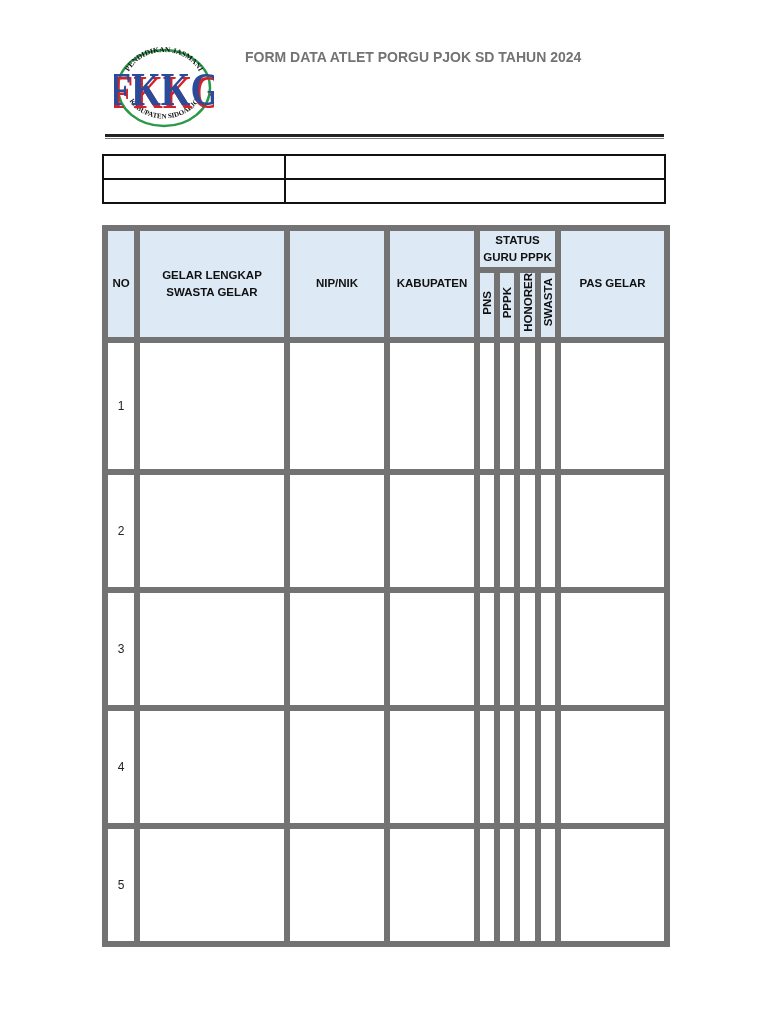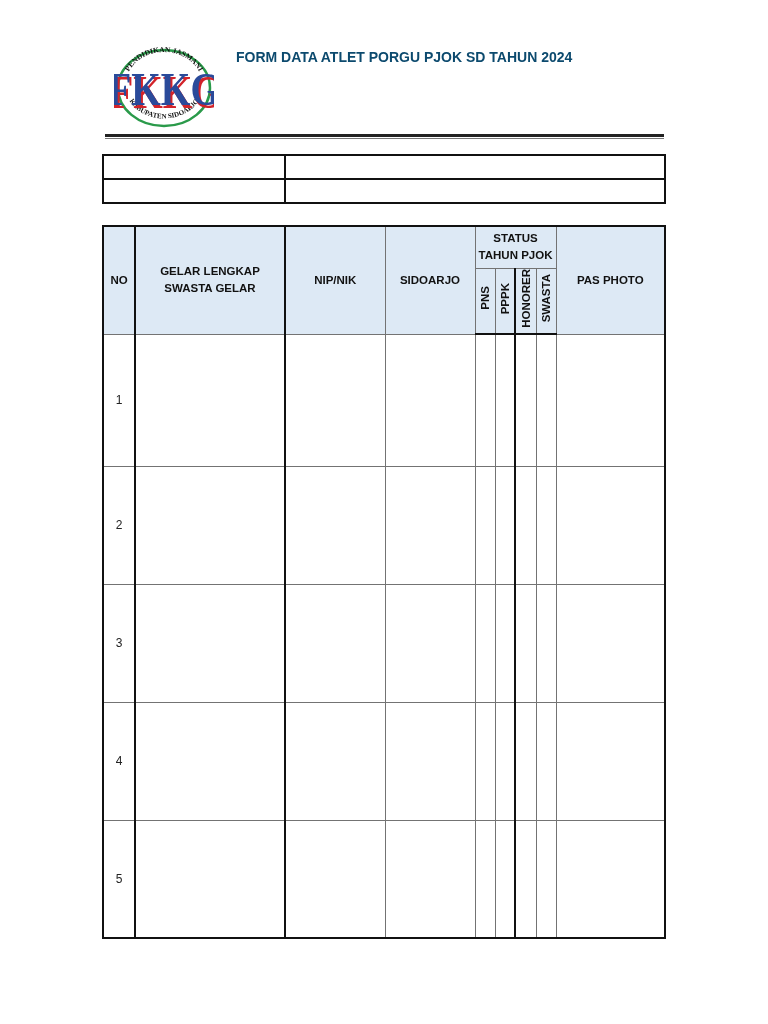--- a/index.html
+++ b/index.html
@@ -2,32 +2,32 @@
 <html><head>
 <meta charset="utf-8">
 <style>
   html, body { margin: 0; padding: 0; }
   body {
     width: 768px; height: 1024px; background: #ffffff; position: relative; overflow: hidden;
     font-family: "Liberation Sans", "DejaVu Sans", sans-serif; color: #111;
   }
   .logo { position: absolute; left: 114px; top: 44px; width: 100px; height: 86px; }
   .title {
-    position: absolute; left: 236px; top: 49px; font-size: 14px; font-weight: bold;
-    letter-spacing: 0px; white-space: nowrap; color: #0c4a6e;
+    position: absolute; left: 245px; top: 49px; font-size: 14px; font-weight: bold;
+    letter-spacing: 0px; white-space: nowrap; color: #737373;
   }
   .rule1 { position: absolute; left: 105px; top: 134px; width: 559px; height: 3px; background: #222; }
   .rule2 { position: absolute; left: 105px; top: 138px; width: 559px; height: 1px; background: #777; }
 
   table { border-collapse: collapse; position: absolute; table-layout: fixed; }
   .info-table { left: 102px; top: 154px; width: 562px; }
   .info-table td { border: 2px solid #111; height: 22px; padding: 0; }
 
   .main-table { left: 102px; top: 225px; width: 562px; }
-  .main-table th, .main-table td { border: 1px solid #737373; padding: 0; text-align: center; vertical-align: middle; }
+  .main-table th, .main-table td { border: 6px solid #737373; padding: 0; text-align: center; vertical-align: middle; }
   .main-table th { background: #dde9f5; font-size: 11.5px; font-weight: bold; color: #111; line-height: 17px; }
   .main-table td { font-size: 12px; color: #222; }
   .thick-r { border-right: 2px solid #111 !important; }
   .outer { border: 2px solid #111; }
   .vert {
     writing-mode: vertical-rl; transform: rotate(180deg);
     display: inline-block; font-size: 11.5px; font-weight: bold; white-space: nowrap;
     line-height: 14px;
   }
   .main-table thead tr:last-child th { border-bottom: 2px solid #111; }
@@ -87,26 +87,26 @@
     <col style="width:109px">
   </colgroup>
   <thead>
     <tr style="height:42px">
       <th rowspan="2" class="thick-r">NO</th>
       <th rowspan="2" class="thick-r">
         <div>GELAR LENGKAP</div>
         <div>SWASTA GELAR</div>
       </th>
       <th rowspan="2">NIP/NIK</th>
-      <th rowspan="2">SIDOARJO</th>
+      <th rowspan="2">KABUPATEN</th>
       <th colspan="4">
         <div>STATUS</div>
-        <div>TAHUN PJOK</div>
+        <div>GURU PPPK</div>
       </th>
-      <th rowspan="2">PAS PHOTO</th>
+      <th rowspan="2">PAS GELAR</th>
     </tr>
     <tr style="height:66px">
       <th><span class="vert">PNS</span></th>
       <th class="thick-r"><span class="vert">PPPK</span></th>
       <th><span class="vert">HONORER</span></th>
       <th><span class="vert">SWASTA</span></th>
     </tr>
   </thead>
   <tbody>
     <tr style="height:132px">

